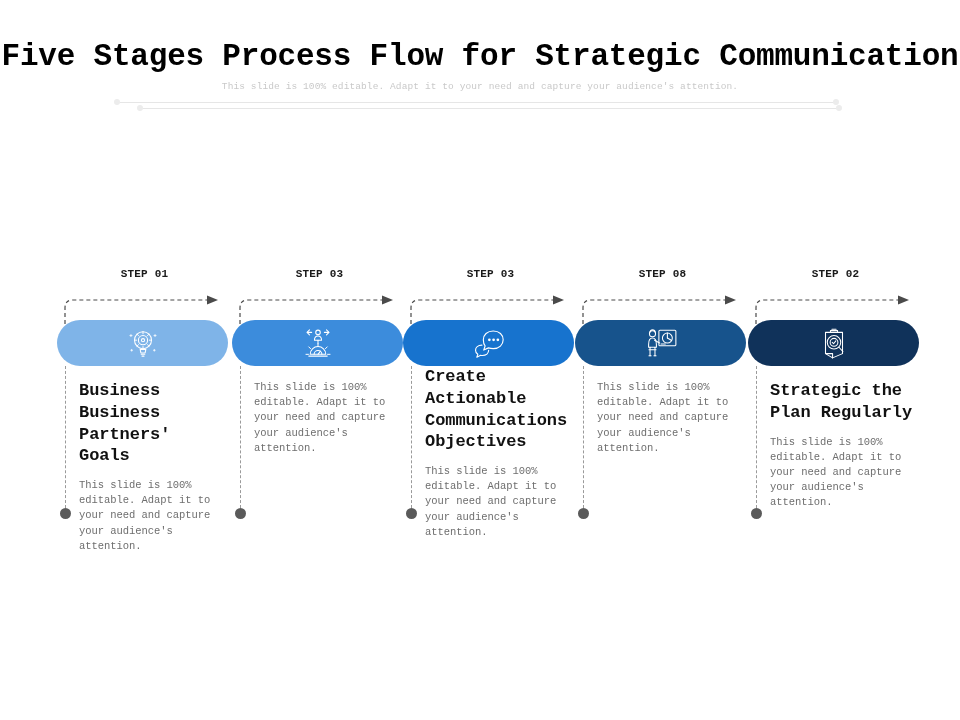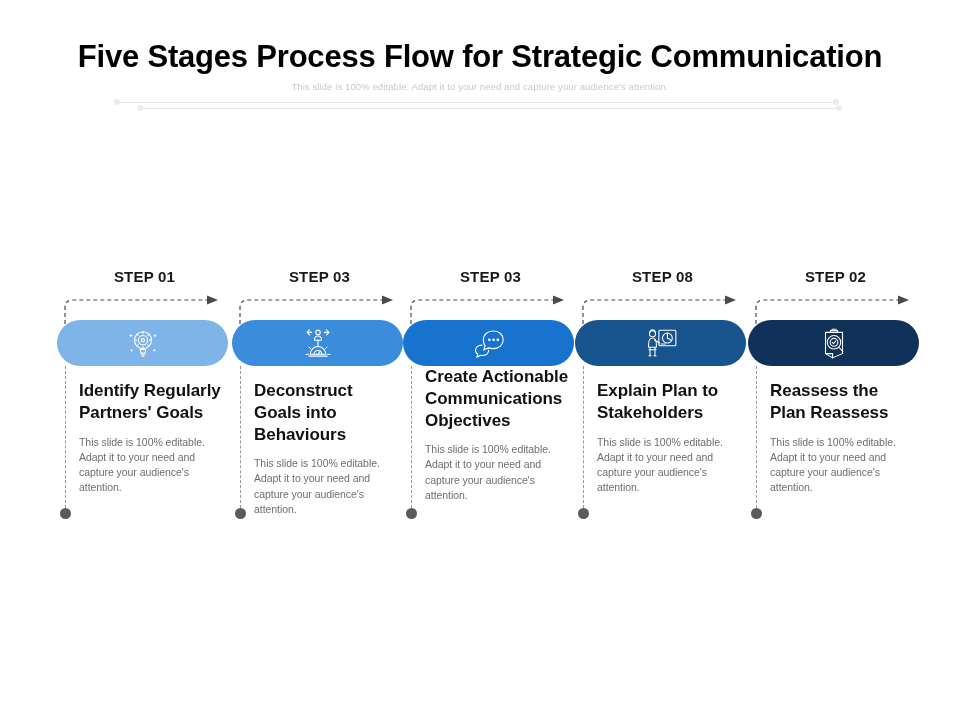--- a/index.html
+++ b/index.html
@@ -14,20 +14,21 @@
     overflow: hidden;
     position: relative;
   }
 
   .slide {
     position: absolute;
     inset: 0;
     width: 960px;
     height: 720px;
     background: #ffffff;
+    font-family: Liberation Mono, monospace;
   }
 
   
   .header {
     position: absolute;
     left: 0;
     top: 40px;
     width: 960px;
     text-align: center;
   }
@@ -92,21 +93,21 @@
   .step-2 { left: 403px; }
   .step-3 { left: 575px; }
   .step-4 { left: 748px; }
 
   .step-label {
     position: absolute;
     top: 6px;
     left: 0;
     width: 175px;
     text-align: center;
-    font-size: 15px;
+    font-size: 11px;
     font-weight: 700;
     color: #1a1a1a;
     letter-spacing: 0.2px;
   }
 
   
   .connector {
     position: absolute;
     top: 32px;
     left: 0;
@@ -240,21 +241,21 @@
               </g>
             </g>
           </svg>
         </span>
       </div>
 
       <div class="vline"></div>
       <div class="vdot"></div>
 
       <div class="step-body">
-        <p class="step-heading">Identify Regularly Partners' Goals</p>
+        <p class="step-heading">Business Business Partners' Goals</p>
         <p class="step-desc">This slide is 100% editable. Adapt it to your need and capture your audience's attention.</p>
       </div>
     </div>
 
     <div class="step step-1">
       <div class="step-label">STEP 03</div>
 
       <div class="connector">
         <svg width="185" height="30" viewBox="0 0 185 30">
           <path d="M8,30 L8,14 Q8,6 16,6 L150,6" fill="none" stroke="#4a4a4a" stroke-width="1.2" stroke-dasharray="4,3"></path>
@@ -286,21 +287,20 @@
               <path d="M11 42.5 L37 42.5"></path>
             </g>
           </svg>
         </span>
       </div>
 
       <div class="vline"></div>
       <div class="vdot"></div>
 
       <div class="step-body">
-        <p class="step-heading">Deconstruct Goals into Behaviours</p>
         <p class="step-desc">This slide is 100% editable. Adapt it to your need and capture your audience's attention.</p>
       </div>
     </div>
 
     <div class="step step-2">
       <div class="step-label">STEP 03</div>
 
       <div class="connector">
         <svg width="185" height="30" viewBox="0 0 185 30">
           <path d="M8,30 L8,14 Q8,6 16,6 L150,6" fill="none" stroke="#4a4a4a" stroke-width="1.2" stroke-dasharray="4,3"></path>
@@ -361,21 +361,20 @@
               <path d="M7 33.5 L17 33.5"></path>
             </g>
           </svg>
         </span>
       </div>
 
       <div class="vline"></div>
       <div class="vdot"></div>
 
       <div class="step-body">
-        <p class="step-heading">Explain Plan to Stakeholders</p>
         <p class="step-desc">This slide is 100% editable. Adapt it to your need and capture your audience's attention.</p>
       </div>
     </div>
 
     <div class="step step-4">
       <div class="step-label">STEP 02</div>
 
       <div class="connector">
         <svg width="185" height="30" viewBox="0 0 185 30">
           <path d="M8,30 L8,14 Q8,6 16,6 L150,6" fill="none" stroke="#4a4a4a" stroke-width="1.2" stroke-dasharray="4,3"></path>
@@ -397,19 +396,19 @@
               <path d="M13 39 L22 39 L22 45"></path>
             </g>
           </svg>
         </span>
       </div>
 
       <div class="vline"></div>
       <div class="vdot"></div>
 
       <div class="step-body">
-        <p class="step-heading">Reassess the Plan Reassess</p>
+        <p class="step-heading">Strategic the Plan Regularly</p>
         <p class="step-desc">This slide is 100% editable. Adapt it to your need and capture your audience's attention.</p>
       </div>
     </div>
 
   </div>
 </div>
 
 </body></html>

